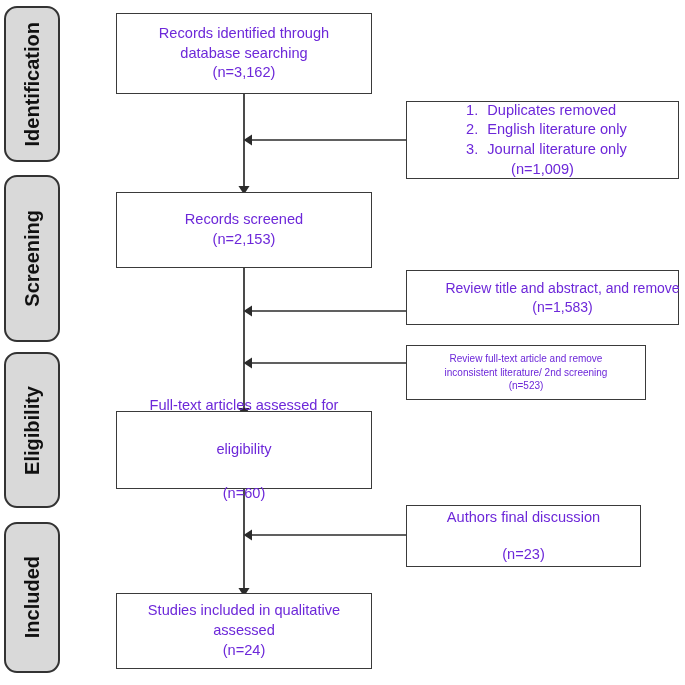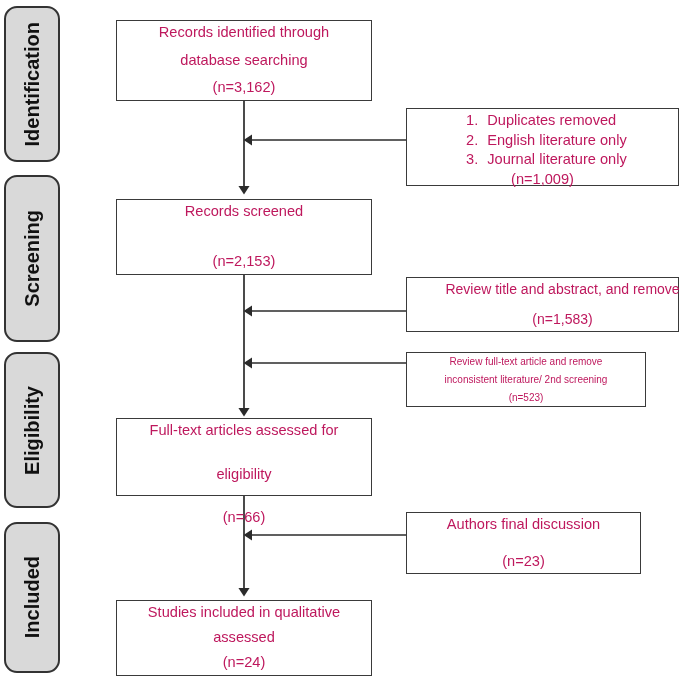--- a/index.html
+++ b/index.html
@@ -41,27 +41,26 @@
     line-height: 1;
   }
   .flow-box {
     position: absolute;
     background: #ffffff;
     border: 1.6px solid #3a3a3a;
     box-sizing: border-box;
     display: flex;
     flex-direction: column;
     align-items: center;
-    justify-content: space-between;
+    justify-content: center;
     text-align: center;
     font-size: 14.6px;
     line-height: 1.35;
-    color: #be185d;
+    color: #6d28d9;
     padding: 2px 6px;
-    margin-top: 7px;
   }
   .flow-box .line {
     display: block;
     white-space: nowrap;
   }
   .numbered-list {
     list-style: none;
     margin: 0;
     padding: 0;
     text-align: left;
@@ -135,21 +134,21 @@
   </div>
 
   <div class="flow-box" style="left:116px; top:192px; width:256px; height:76px;">
     <span class="line">Records screened</span>
     <span class="line">(n=2,153)</span>
   </div>
 
   <div class="flow-box" style="left:116px; top:411px; width:256px; height:78px;gap:24px;">
     <span class="line">Full-text articles assessed for</span>
     <span class="line">eligibility</span>
-    <span class="line">(n=66)</span>
+    <span class="line">(n=60)</span>
   </div>
 
   <div class="flow-box" style="left:116px; top:593px; width:256px; height:76px;">
     <span class="line">Studies included in qualitative</span>
     <span class="line">assessed</span>
     <span class="line">(n=24)</span>
   </div>
 
   <div class="flow-box" style="left:406px; top:101px; width:273px; height:78px;">
     <ul class="numbered-list">

